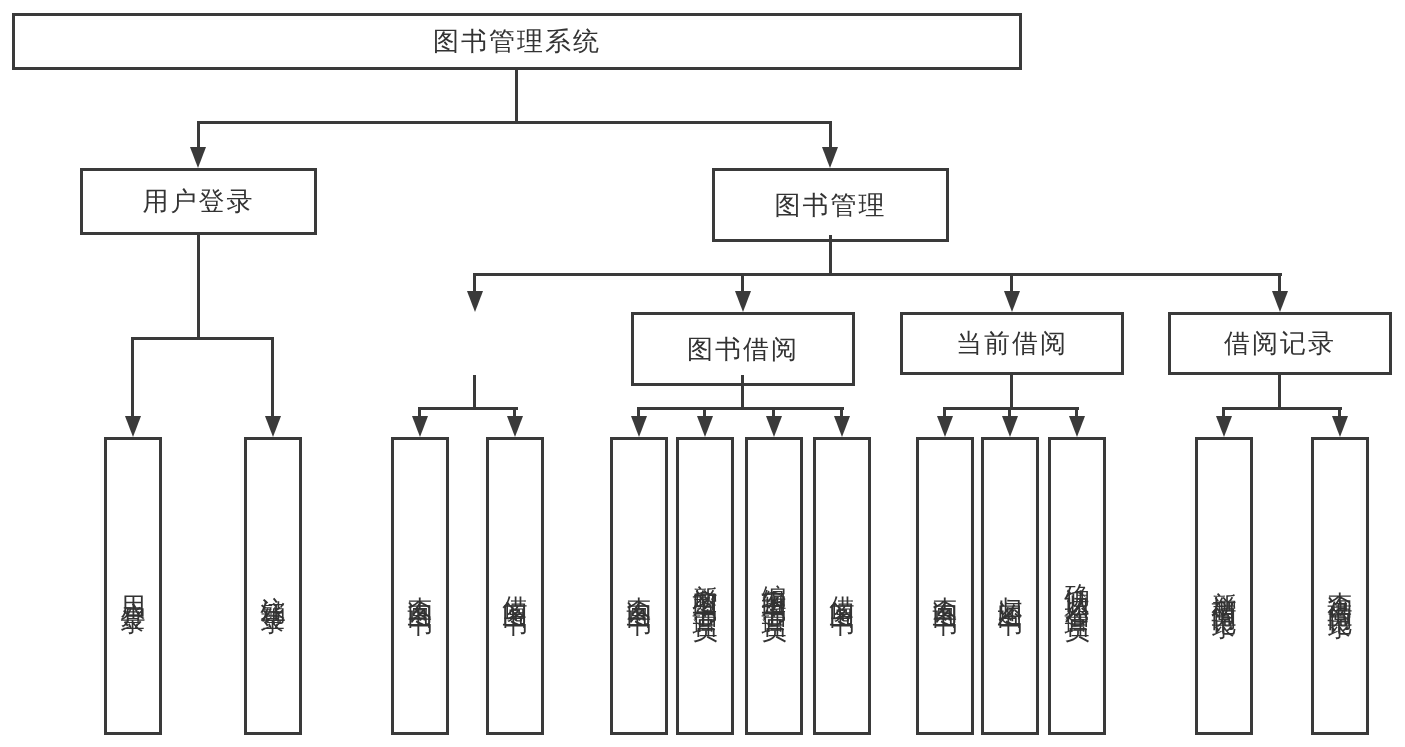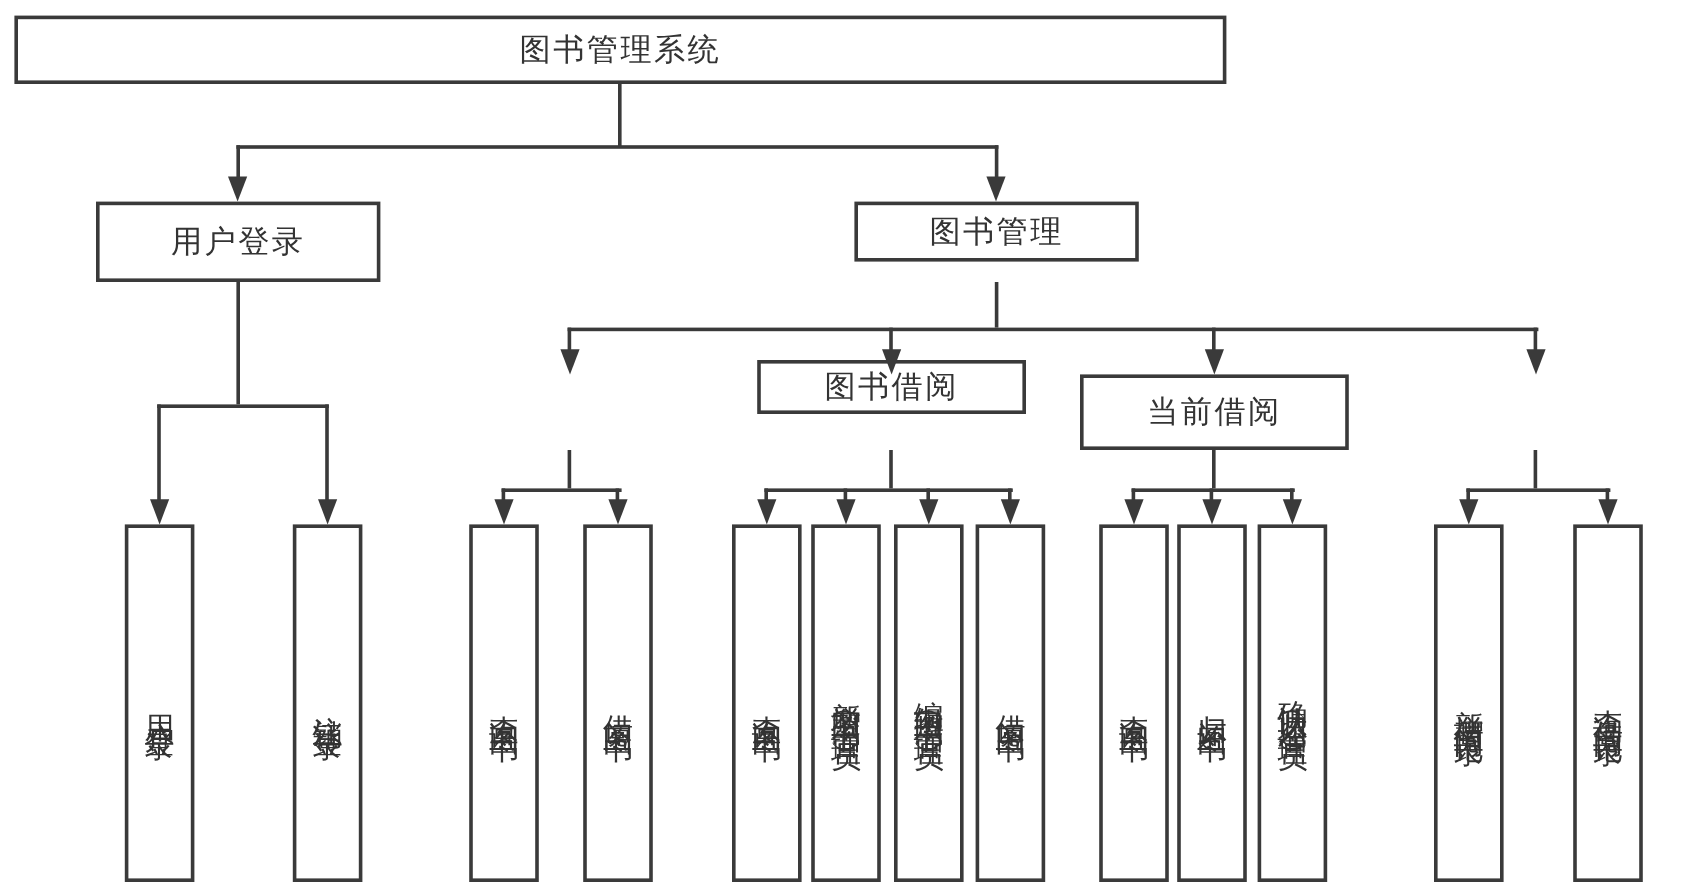--- a/index.html
+++ b/index.html
@@ -59,29 +59,32 @@
 
 <div class="stage">
 
   <div class="hbox" style="left:12px;top:13px;width:1010px;height:57px;">
     <span>图书管理系统</span>
   </div>
 
   <div class="hbox" style="left:80px;top:168px;width:237px;height:67px;">
     <span>用户登录</span>
   </div>
-  <div class="hbox" style="left:712px;top:168px;width:237px;height:50px;">
+  <div class="hbox" style="left:712px;top:168px;width:237px;height:74px;">
     <span>图书管理</span>
   </div>
 
-  <div class="hbox" style="left:631px;top:300px;width:224px;height:45px;">
+  <div class="hbox" style="left:631px;top:312px;width:224px;height:74px;">
     <span>图书借阅</span>
   </div>
   <div class="hbox" style="left:900px;top:312px;width:224px;height:63px;text-align:center;">
     <span>当前借阅</span>
+  </div>
+  <div class="hbox" style="left:1168px;top:312px;width:224px;height:63px;">
+    <span>借阅记录</span>
   </div>
 
   <div class="vbox" style="left:104px;">
     <span>用户登录</span>
   </div>
   <div class="vbox" style="left:244px;">
     <span>注销登录</span>
   </div>
   <div class="vbox" style="left:391px;">
     <span>查询图书</span>

